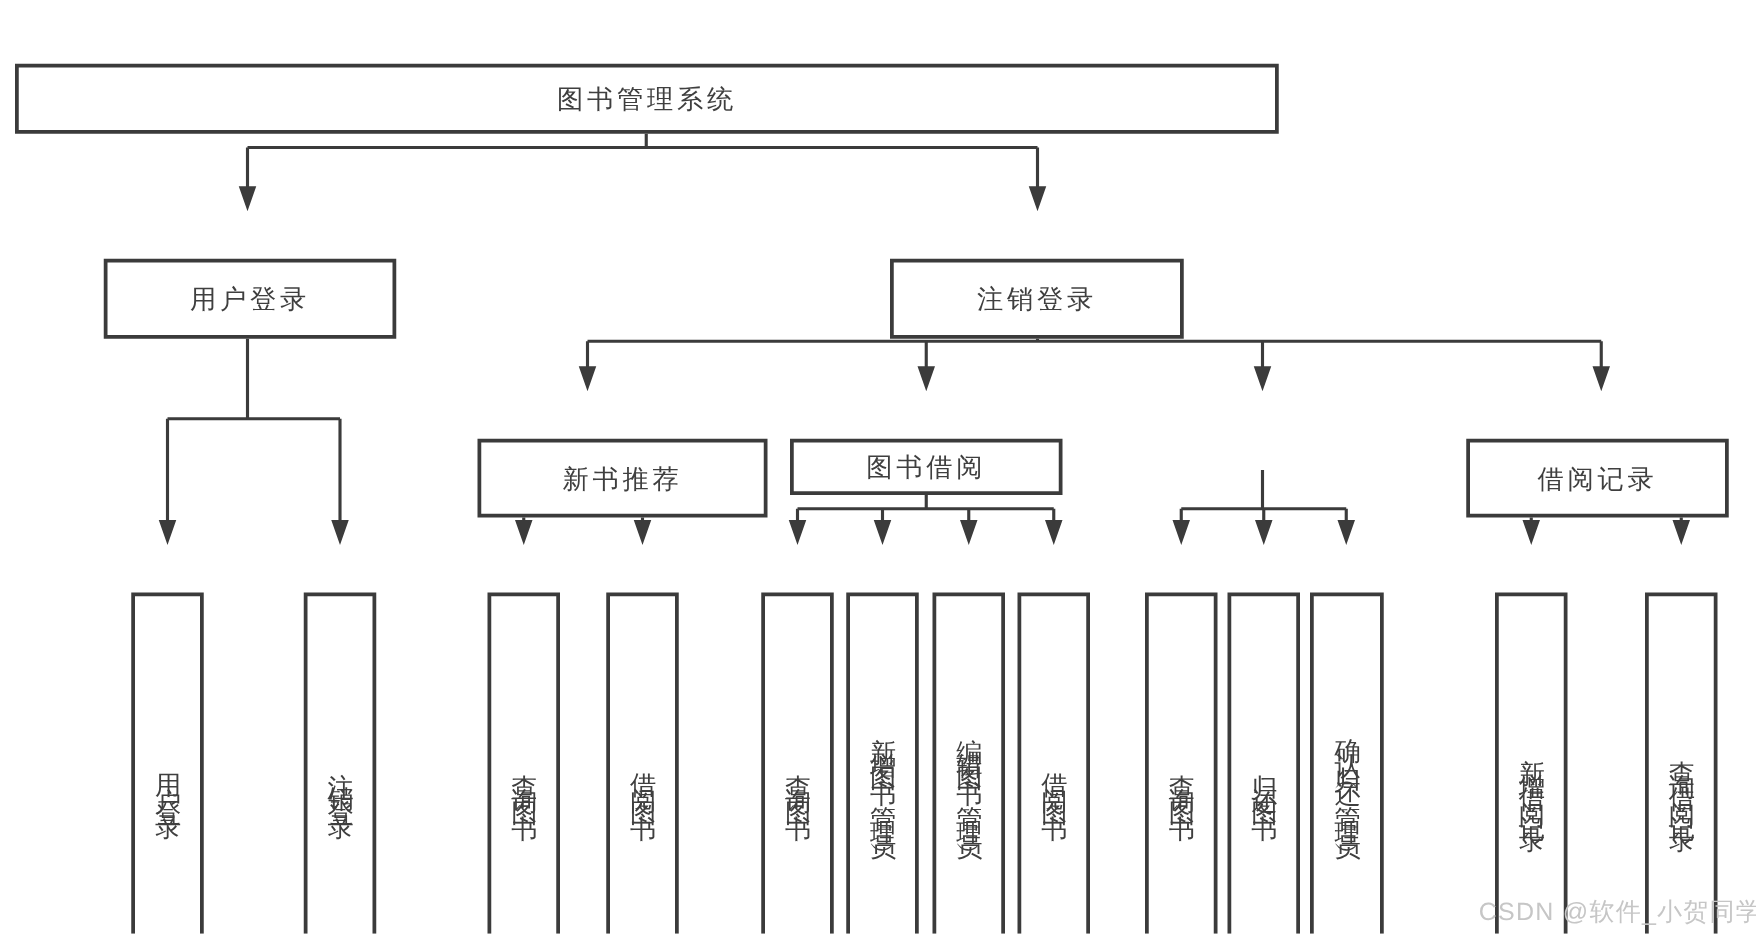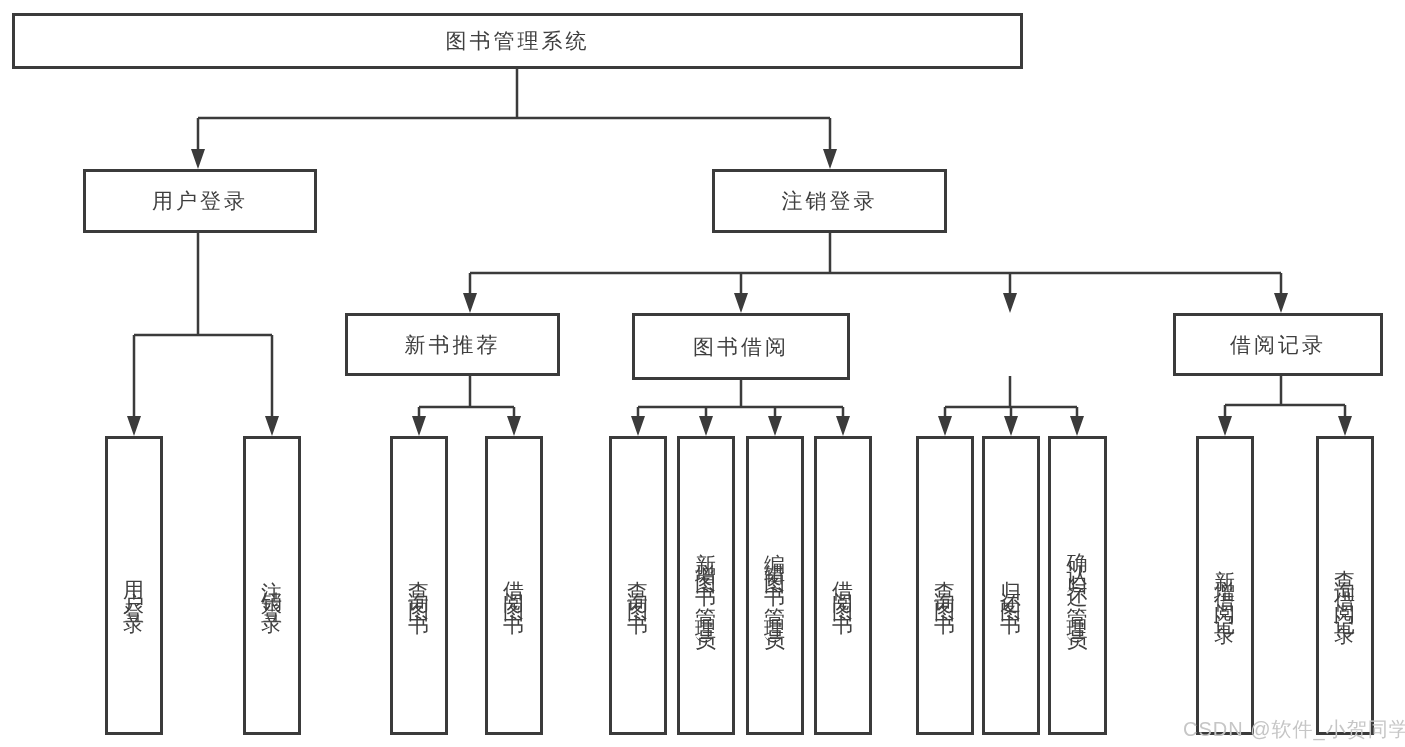--- a/index.html
+++ b/index.html
@@ -3,21 +3,21 @@
 <meta charset="utf-8">
 <style>
   html,body{margin:0;padding:0;background:#ffffff;}
   .canvas{
     position:relative;width:1405px;height:747px;background:#ffffff;overflow:hidden;
     font-family:"Liberation Sans","DejaVu Sans",sans-serif;
   }
   .connectors{position:absolute;left:0;top:0;z-index:1;}
   .node{
     position:absolute;box-sizing:border-box;border:3px solid #3b3b3b;background:#ffffff;
-    display:flex;align-items:center;justify-content:center;color:#3f3f3f;z-index:2;
+    display:flex;align-items:center;justify-content:center;color:#3f3f3f;z-index:2;margin-top:38px;
   }
   .h{font-size:21px;letter-spacing:3px;}
   .v{writing-mode:vertical-rl;text-orientation:mixed;font-size:21px;letter-spacing:11px;line-height:1;}
   .watermark{
     position:absolute;left:1183px;top:716px;z-index:3;color:#c6c6c6;
     font-size:20px;white-space:nowrap;letter-spacing:1px;
   }
 </style>
 </head>
 <body>
@@ -44,22 +44,22 @@
       M938 416 L952 416 L945 436 Z  M1004 416 L1018 416 L1011 436 Z
       M1070 416 L1084 416 L1077 436 Z
       M1218 416 L1232 416 L1225 436 Z  M1338 416 L1352 416 L1345 436 Z"></path>
   </svg>
 
   <div class="node h" style="left:12px;top:13px;width:1011px;height:56px">图书管理系统</div>
 
   <div class="node h" style="left:83px;top:169px;width:234px;height:64px">用户登录</div>
   <div class="node h" style="left:712px;top:169px;width:235px;height:64px">注销登录</div>
 
-  <div class="node h" style="left:345px;top:313px;width:215px;height:63px">新书推荐</div>
-  <div class="node h" style="left:632px;top:313px;width:218px;height:67px">图书借阅</div>
+  <div class="node h" style="left:382px;top:313px;width:232px;height:63px">新书推荐</div>
+  <div class="node h" style="left:632px;top:313px;width:218px;height:45px">图书借阅</div>
   <div class="node h" style="left:1173px;top:313px;width:210px;height:63px">借阅记录</div>
 
   <div class="node v" style="left:105px;top:436px;width:58px;height:299px">用户登录</div>
   <div class="node v" style="left:243px;top:436px;width:58px;height:299px">注销登录</div>
 
   <div class="node v" style="left:390px;top:436px;width:58px;height:299px">查询图书</div>
   <div class="node v" style="left:485px;top:436px;width:58px;height:299px">借阅图书</div>
 
   <div class="node v" style="left:609px;top:436px;width:58px;height:299px">查询图书</div>
   <div class="node v" style="left:677px;top:436px;width:58px;height:299px">新增图书（管理员）</div>

